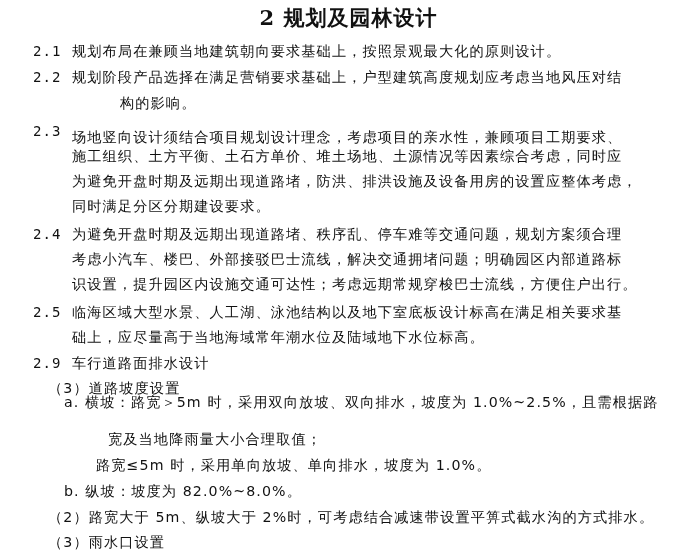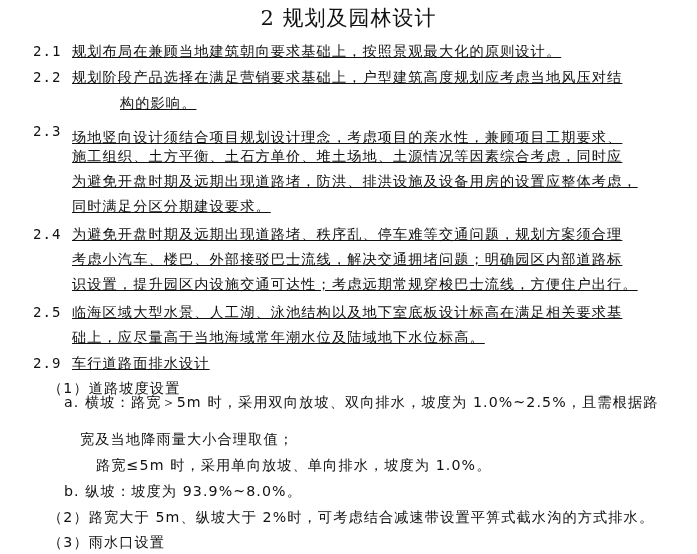--- a/index.html
+++ b/index.html
@@ -16,42 +16,41 @@
       color: #111111;
     }
     .title {
       position: absolute;
       left: 0;
       top: 3px;
       width: 697px;
       text-align: center;
       font-family: "DejaVu Serif", "Liberation Serif", serif;
       font-size: 21px;
-      font-weight: normal;
+      font-weight: bold;
       line-height: 30px;
       letter-spacing: 1px;
       box-sizing: border-box;
     }
     .line {
       position: absolute;
       font-size: 14.2px;
       line-height: 20px;
       white-space: nowrap;
       letter-spacing: 1.1px;
     }
     .num {
       position: absolute;
       left: 33px;
       font-family: "DejaVu Sans Mono", "Liberation Mono", monospace;
       font-size: 14px;
     }
     .body-text {
       position: absolute;
       left: 72px;
-      text-decoration: underline;
     }
     .sub1 { position: absolute; left: 48px; }
     .sub2 { position: absolute; left: 64px; }
     .sub3 { position: absolute; left: 80px; }
   </style>
 </head>
 <body>
 
 <div>
 
@@ -87,21 +86,21 @@
     <span class="num">2.5</span>
   </div>
   <div class="line body-text" style="top:302px;">临海区域大型水景、人工湖、泳池结构以及地下室底板设计标高在满足相关要求基</div>
   <div class="line body-text" style="top:327px;">础上，应尽量高于当地海域常年潮水位及陆域地下水位标高。</div>
 
   <div class="line" style="top:353px;">
     <span class="num">2.9</span>
   </div>
   <div class="line body-text" style="top:353px;">车行道路面排水设计</div>
 
-  <div class="line sub1" style="top:378px;">（1）道路坡度设置</div>
+  <div class="line sub1" style="top:378px;">（3）道路坡度设置</div>
   <div class="line sub2" style="top:392px;">a. 横坡：路宽＞5m 时，采用双向放坡、双向排水，坡度为 1.0%~2.5%，且需根据路</div>
-  <div class="line sub3" style="top:429px;">宽及当地降雨量大小合理取值；</div>
+  <div class="line sub3" style="top:429px;margin-left:28px;">宽及当地降雨量大小合理取值；</div>
   <div class="line sub3" style="top:455px;margin-left:16px;">路宽≤5m 时，采用单向放坡、单向排水，坡度为 1.0%。</div>
-  <div class="line sub2" style="top:481px;">b. 纵坡：坡度为 93.9%~8.0%。</div>
+  <div class="line sub2" style="top:481px;">b. 纵坡：坡度为 82.0%~8.0%。</div>
   <div class="line sub1" style="top:507px;">（2）路宽大于 5m、纵坡大于 2%时，可考虑结合减速带设置平箅式截水沟的方式排水。</div>
   <div class="line sub1" style="top:532px;">（3）雨水口设置</div>
 
 </div>
 
 </body></html>

